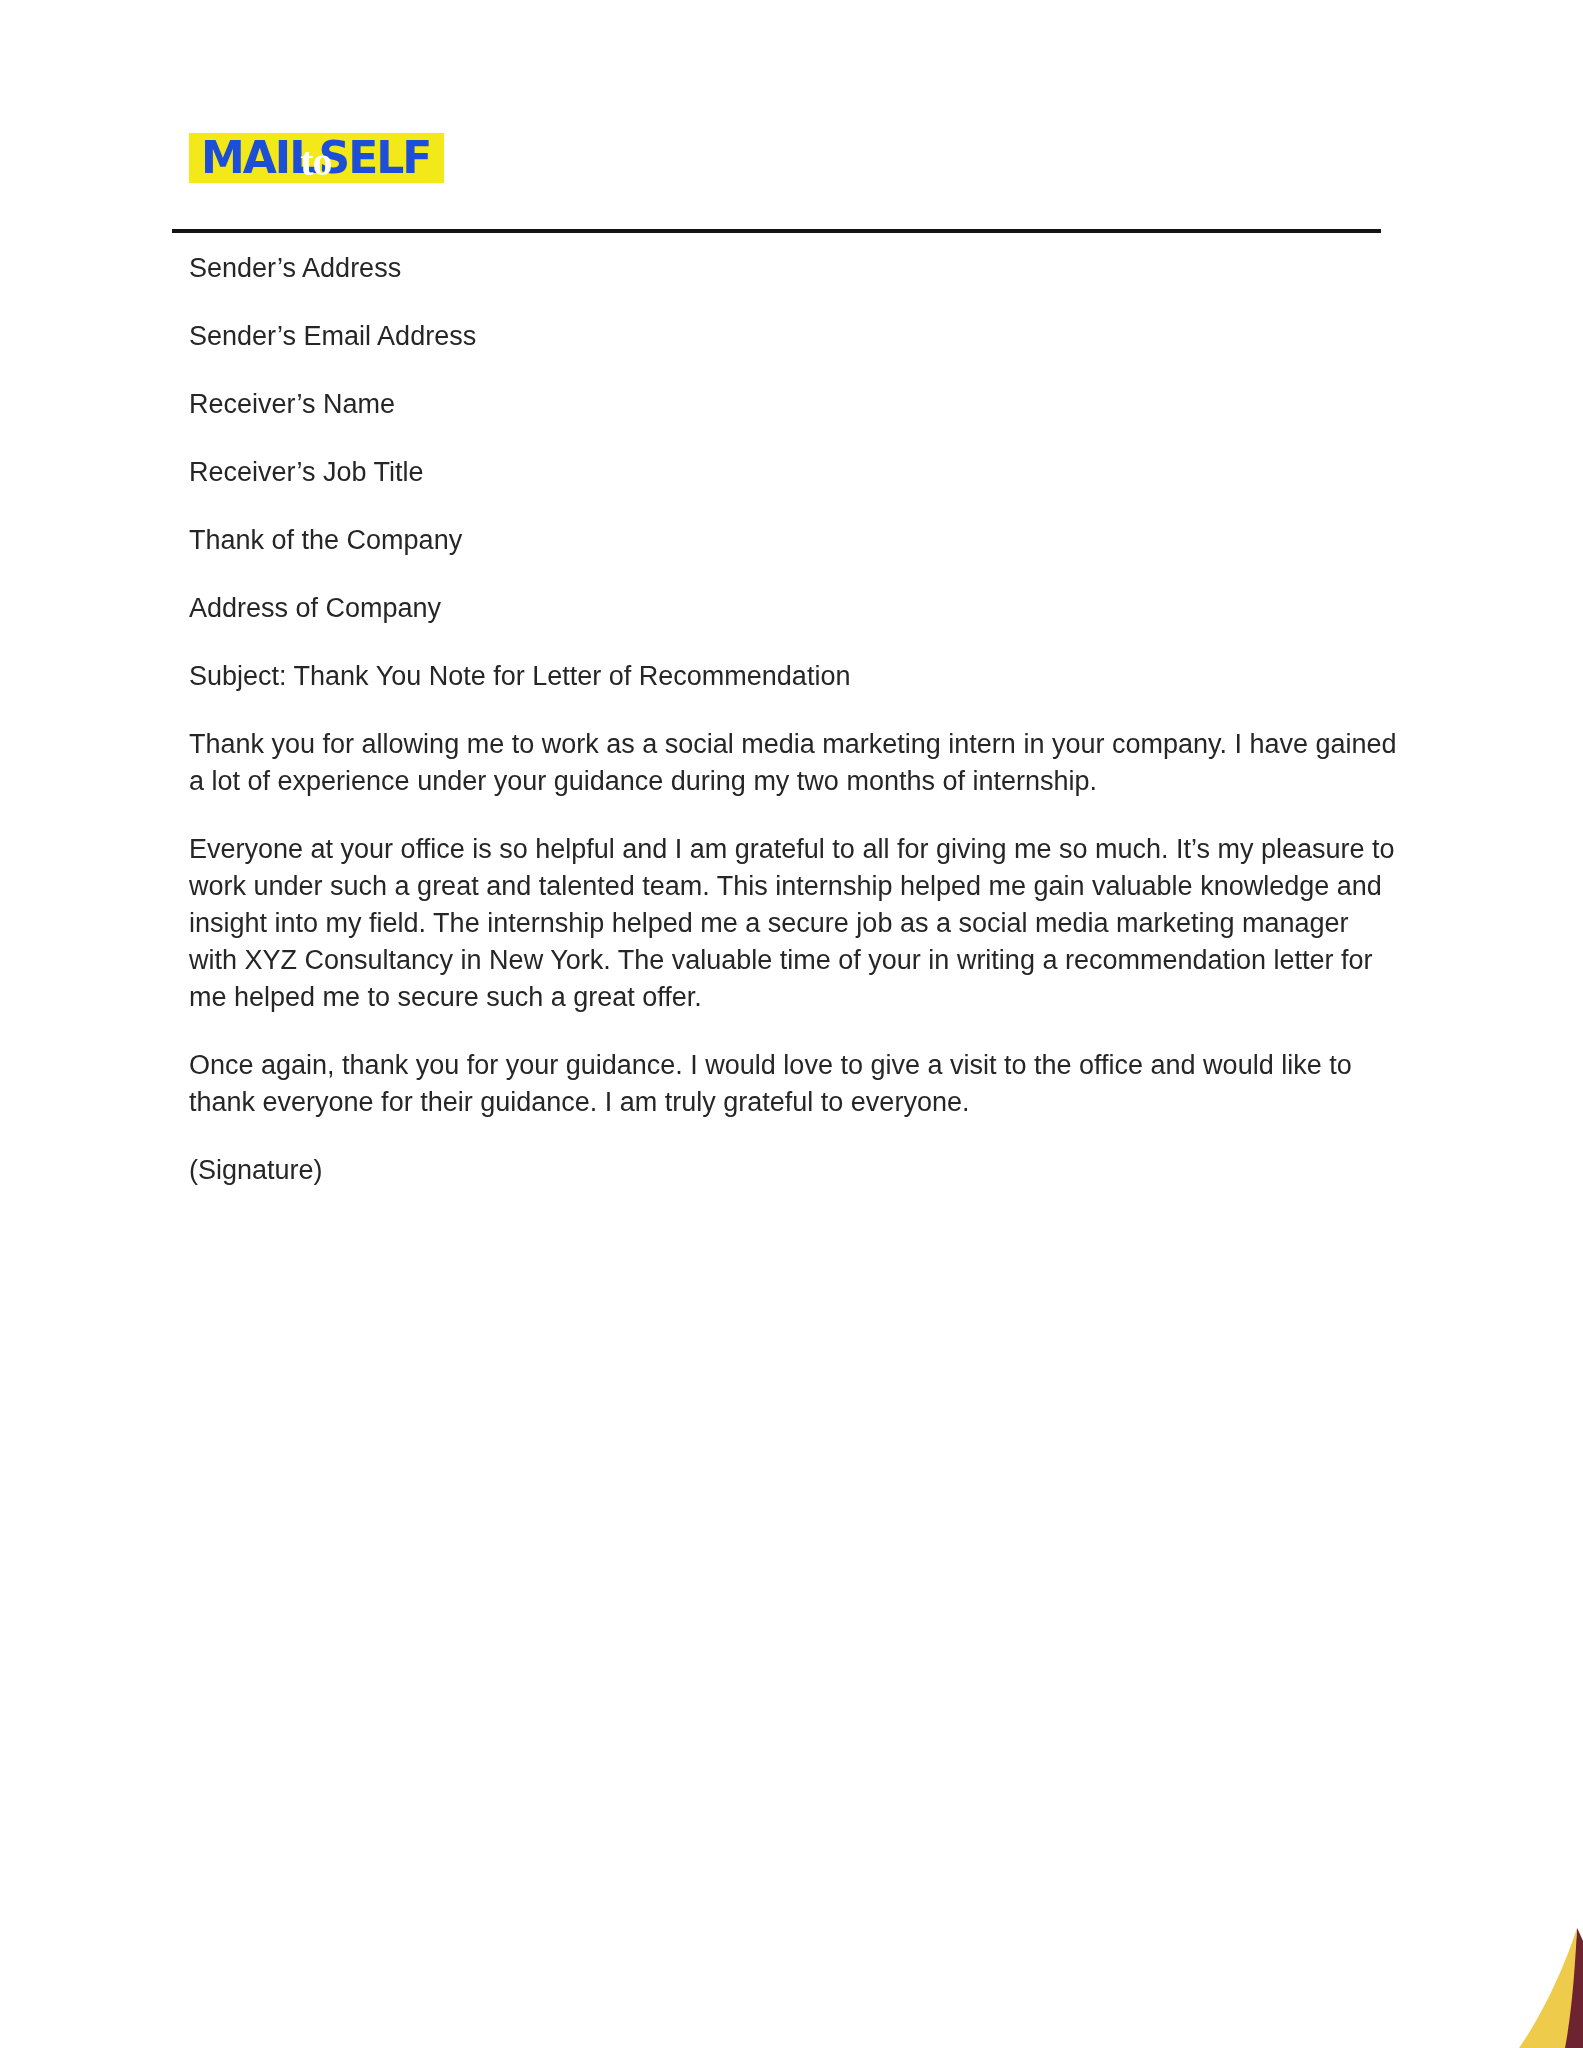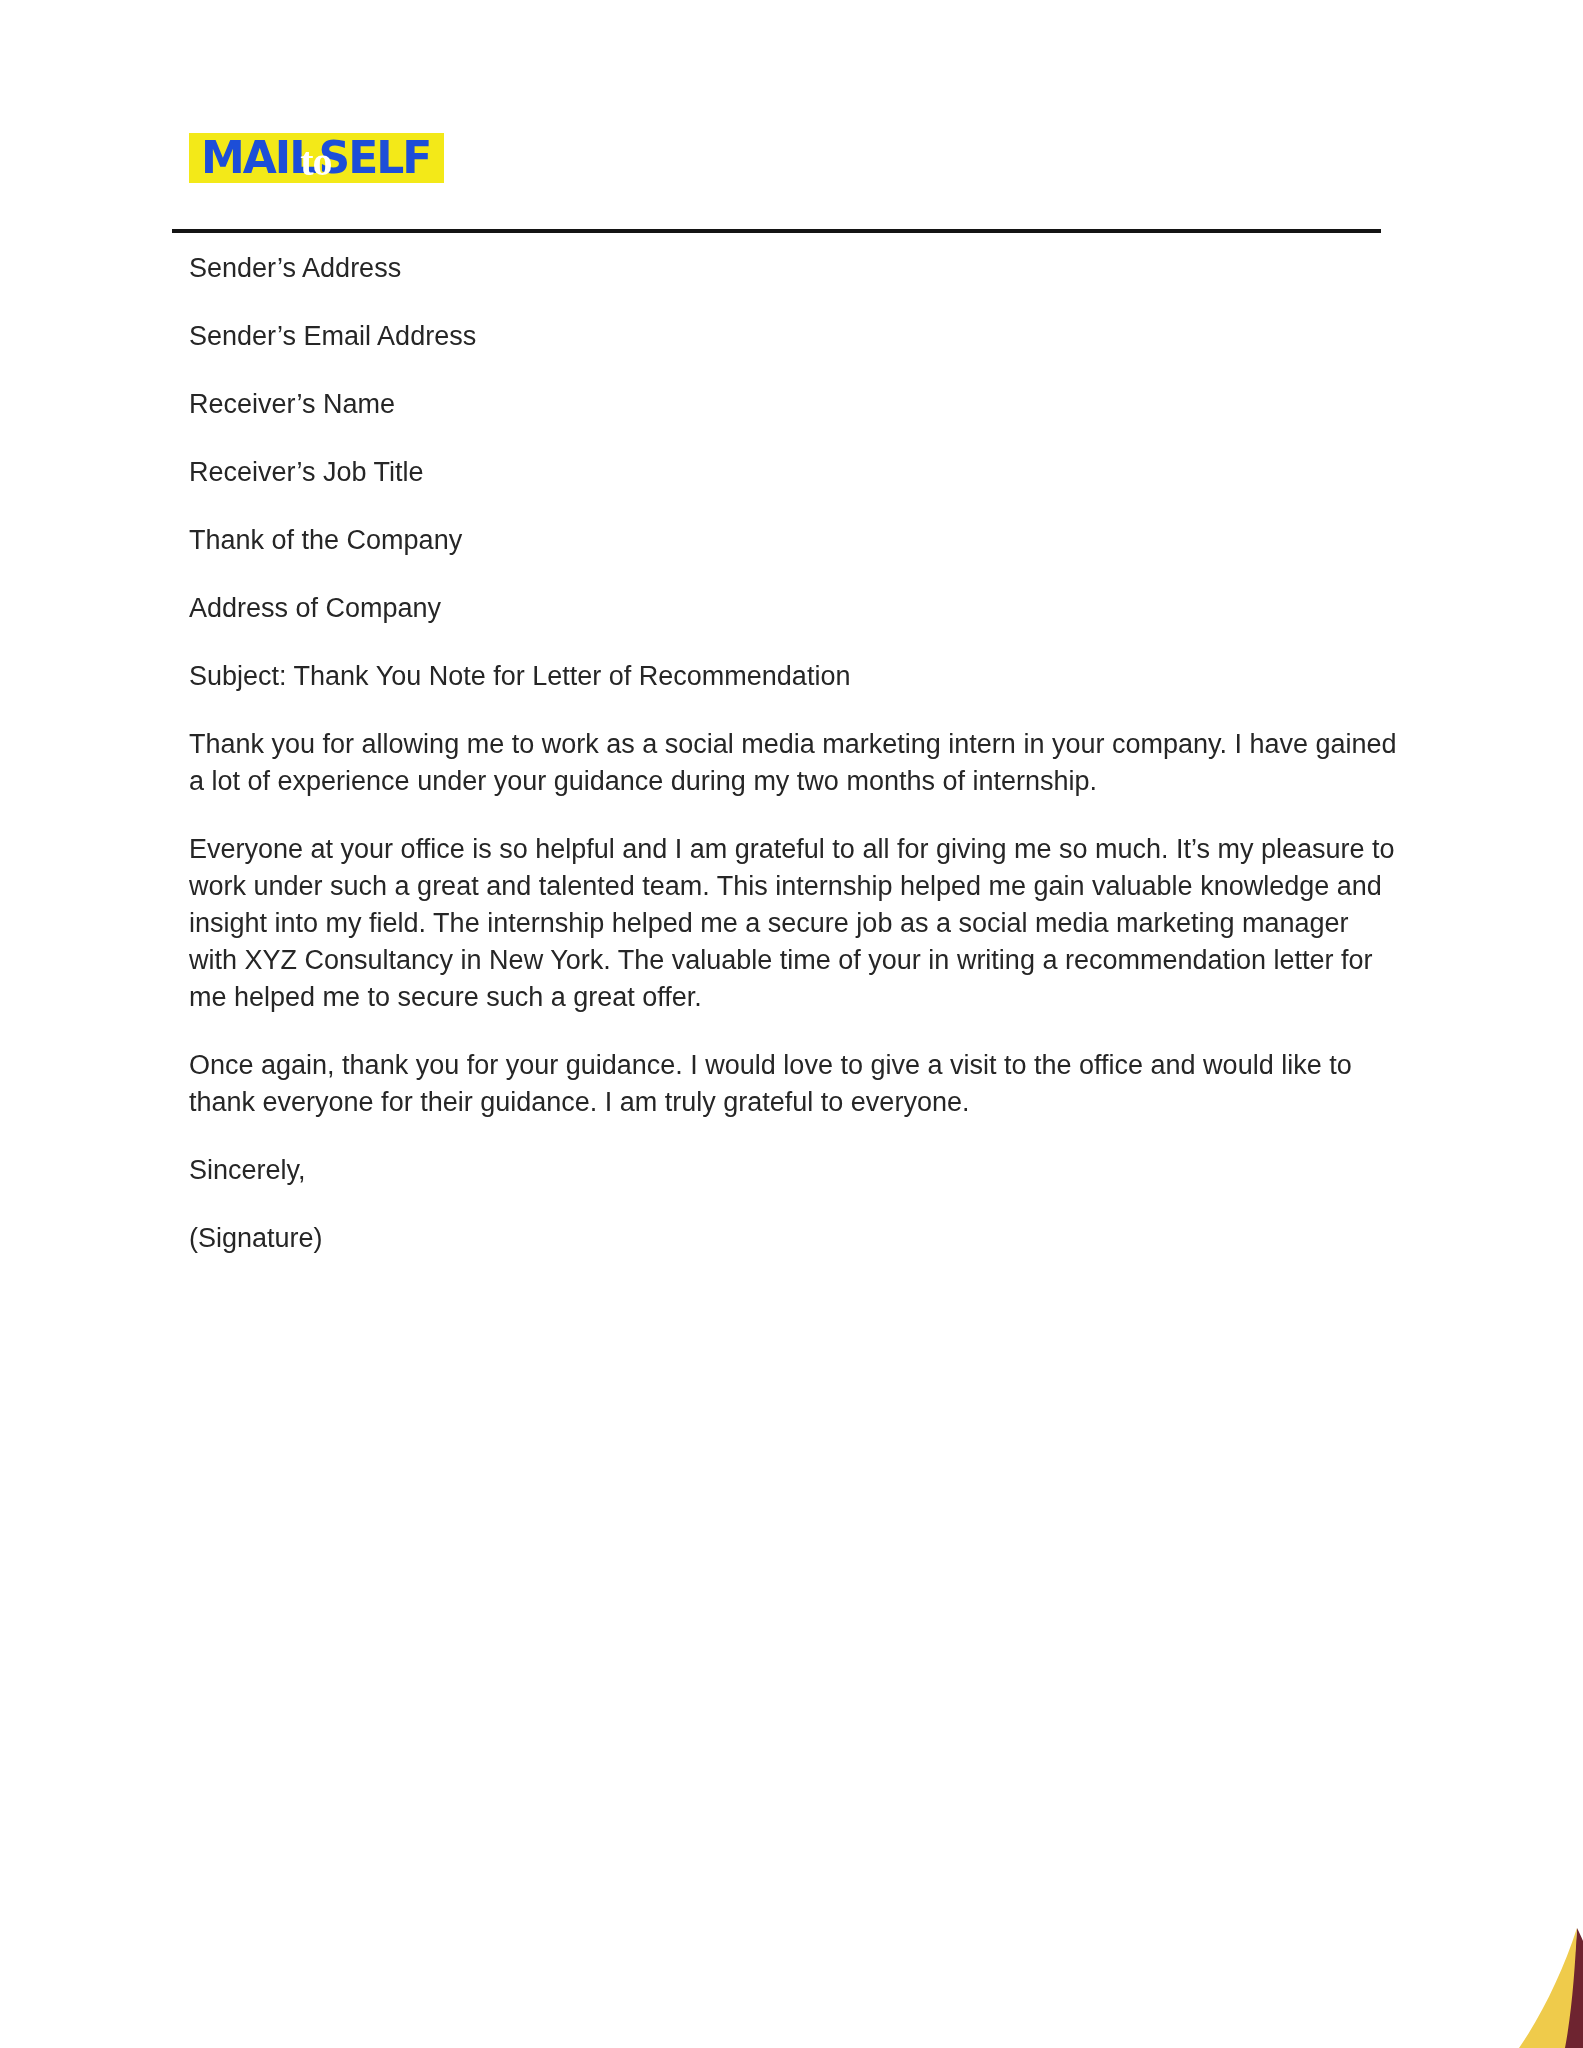--- a/index.html
+++ b/index.html
@@ -93,21 +93,20 @@
     <p>Sender’s Address</p>
     <p>Sender’s Email Address</p>
     <p>Receiver’s Name</p>
     <p>Receiver’s Job Title</p>
     <p>Thank of the Company</p>
     <p>Address of Company</p>
     <p>Subject: Thank You Note for Letter of Recommendation</p>
     <p>Thank you for allowing me to work as a social media marketing intern in your company. I have gained a lot of experience under your guidance during my two months of internship.</p>
     <p>Everyone at your office is so helpful and I am grateful to all for giving me so much. It’s my pleasure to work under such a great and talented team. This internship helped me gain valuable knowledge and insight into my field. The internship helped me a secure job as a social media marketing manager with XYZ Consultancy in New York. The valuable time of your in writing a recommendation letter for me helped me to secure such a great offer.</p>
     <p>Once again, thank you for your guidance. I would love to give a visit to the office and would like to thank everyone for their guidance. I am truly grateful to everyone.</p>
-    <p>Sincerely,</p>
     <p>(Signature)</p>
   </div>
 
   <svg class="corner" viewBox="0 0 160 125" preserveAspectRatio="none">
     <path d="M 154,5 C 151,45 147,88 140,125 L 160,125 L 160,18 C 158,13 156,9 154,5 Z" fill="#6E2430"></path>
     <path d="M 154,5 C 140,48 119,92 96,125 L 142,125 C 149,88 152,45 154,5 Z" fill="#EFCB4B"></path>
   </svg>
 
 </div>
 

